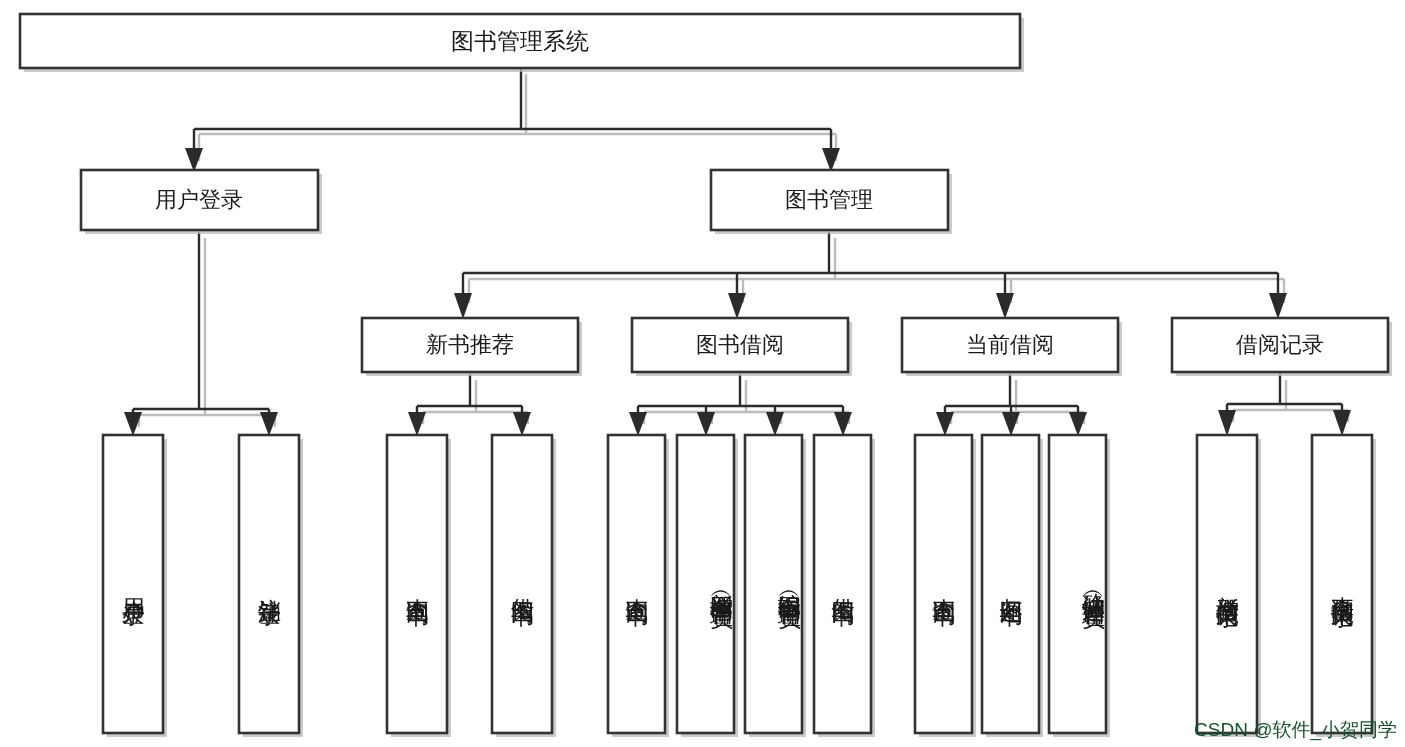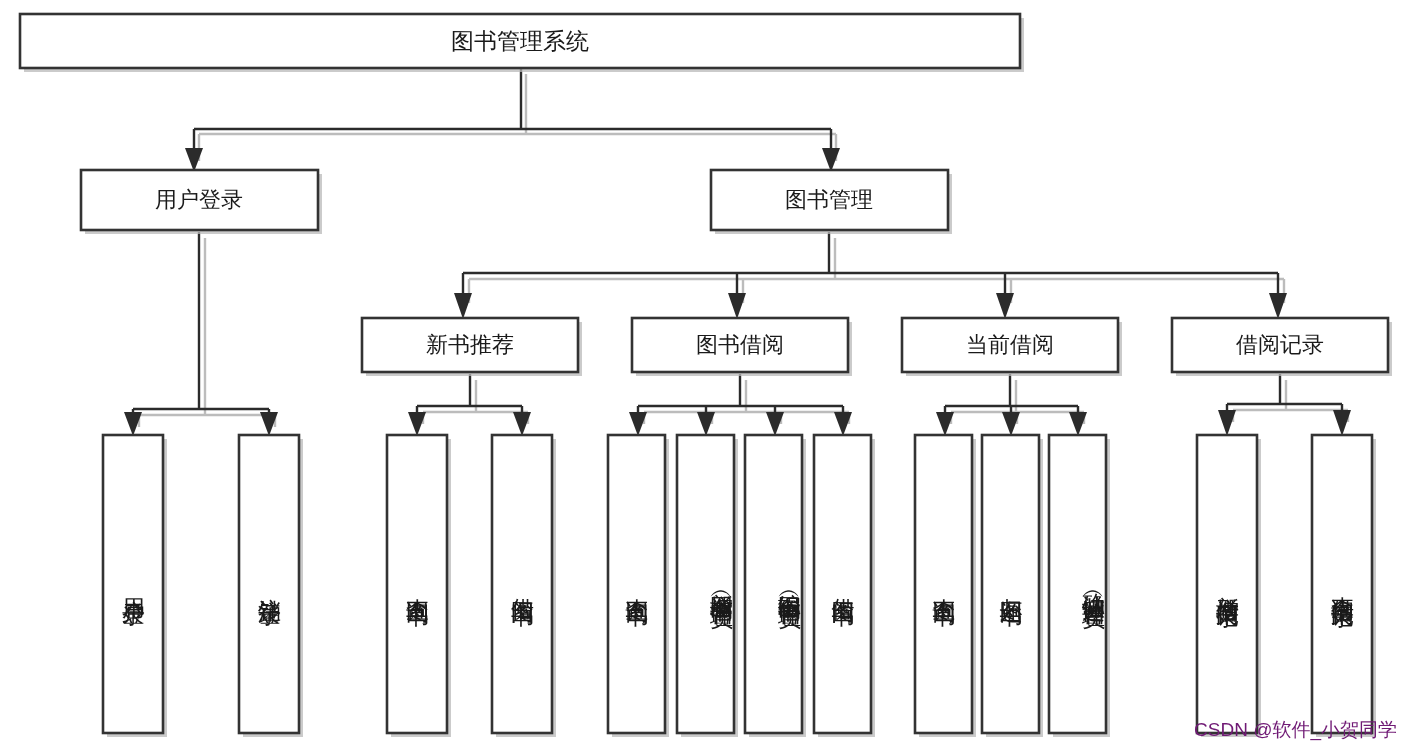--- a/index.html
+++ b/index.html
@@ -77,21 +77,21 @@
     text-align: center;
     white-space: nowrap;
     user-select: none;
   }
   .watermark {
     position: absolute;
     right: 8px;
     bottom: 4px;
     font-family: "Liberation Sans", "DejaVu Sans", sans-serif;
     font-size: 19px;
-    color: #701a75;
+    color: #14532d;
     white-space: nowrap;
     user-select: none;
     margin-top: 20px;
   }
 </style>
 </head>
 <body>
 
 <div id="diagram-root">
 

